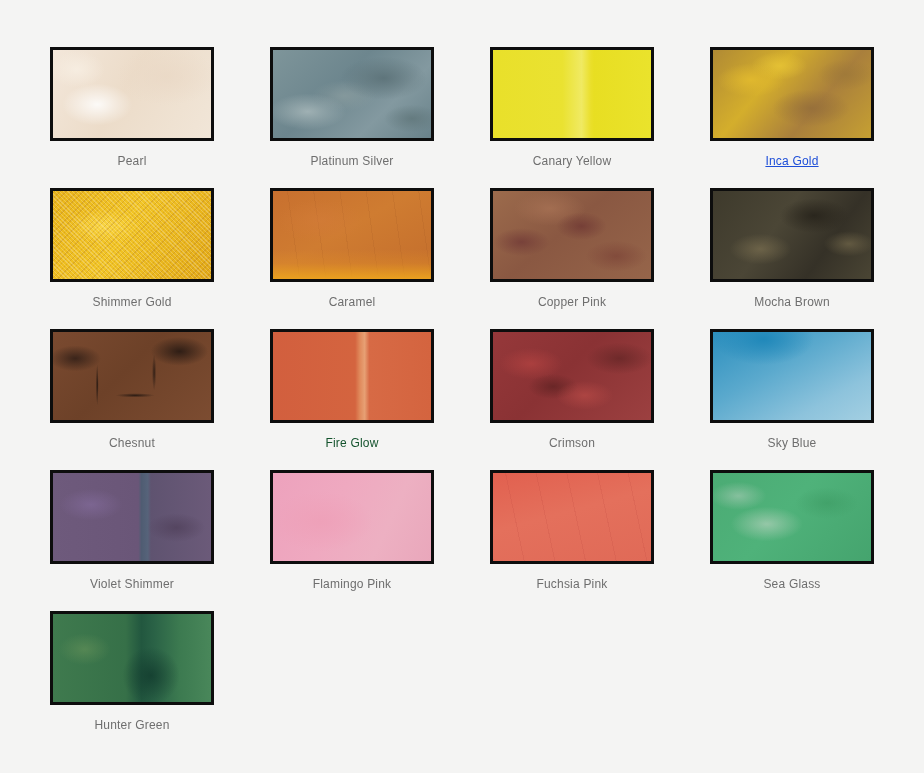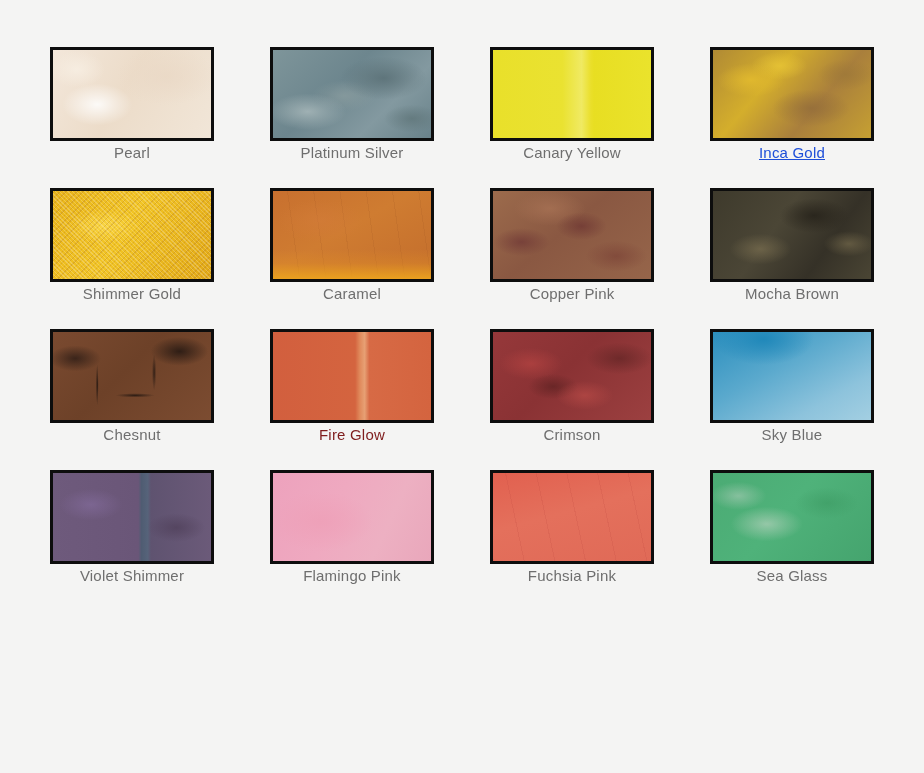--- a/index.html
+++ b/index.html
@@ -34,22 +34,22 @@
     position: relative;
     overflow: hidden;
     background-color: #ccc;
     flex: none;
   }
   .tex {
     position: absolute;
     inset: 0;
   }
   .swatch-label {
-    margin-top: 4px;
-    font-size: 15px;
+    margin-top: 14px;
+    font-size: 12px;
     color: #6e6e6e;
     letter-spacing: 0.2px;
     line-height: 1;
     white-space: nowrap;
   }
 
   
   .t-pearl {
     background:
       radial-gradient(ellipse 50px 30px at 28% 62%, rgba(255,255,255,.85), transparent 70%),
@@ -245,21 +245,21 @@
     <div class="swatch-cell">
       <div class="swatch-chip" style="border-color: rgb(13, 13, 13); background-color: rgb(116, 70, 44);">
         <div class="tex t-chesnut"></div>
       </div>
       <div class="swatch-label" style="color: rgb(110, 110, 110);">Chesnut</div>
     </div>
     <div class="swatch-cell">
       <div class="swatch-chip" style="border-color: rgb(13, 13, 13); background-color: rgb(212, 100, 63);">
         <div class="tex t-fireglow"></div>
       </div>
-      <div class="swatch-label" style="color: #7f1d1d;">Fire Glow</div>
+      <div class="swatch-label" style="color: #14532d;">Fire Glow</div>
     </div>
     <div class="swatch-cell">
       <div class="swatch-chip" style="border-color: rgb(13, 13, 13); background-color: rgb(147, 55, 58);">
         <div class="tex t-crimson"></div>
       </div>
       <div class="swatch-label" style="color: rgb(110, 110, 110);">Crimson</div>
     </div>
     <div class="swatch-cell">
       <div class="swatch-chip" style="border-color: rgb(13, 13, 13); background-color: rgb(111, 180, 212);">
         <div class="tex t-skyblue"></div>
@@ -282,14 +282,20 @@
       <div class="swatch-chip" style="border-color: rgb(13, 13, 13); background-color: rgb(226, 106, 87);">
         <div class="tex t-fuchsia"></div>
       </div>
       <div class="swatch-label" style="color: rgb(110, 110, 110);">Fuchsia Pink</div>
     </div>
     <div class="swatch-cell">
       <div class="swatch-chip" style="border-color: rgb(13, 13, 13); background-color: rgb(75, 172, 117);">
         <div class="tex t-seaglass"></div>
       </div>
       <div class="swatch-label" style="color: rgb(110, 110, 110);">Sea Glass</div>
+    </div>
+    <div class="swatch-cell">
+      <div class="swatch-chip" style="border-color: rgb(13, 13, 13); background-color: rgb(53, 112, 74);">
+        <div class="tex t-hunter"></div>
+      </div>
+      <div class="swatch-label" style="color: rgb(110, 110, 110);">Hunter Green</div>
     </div>
   </div>
 
 </body></html>

